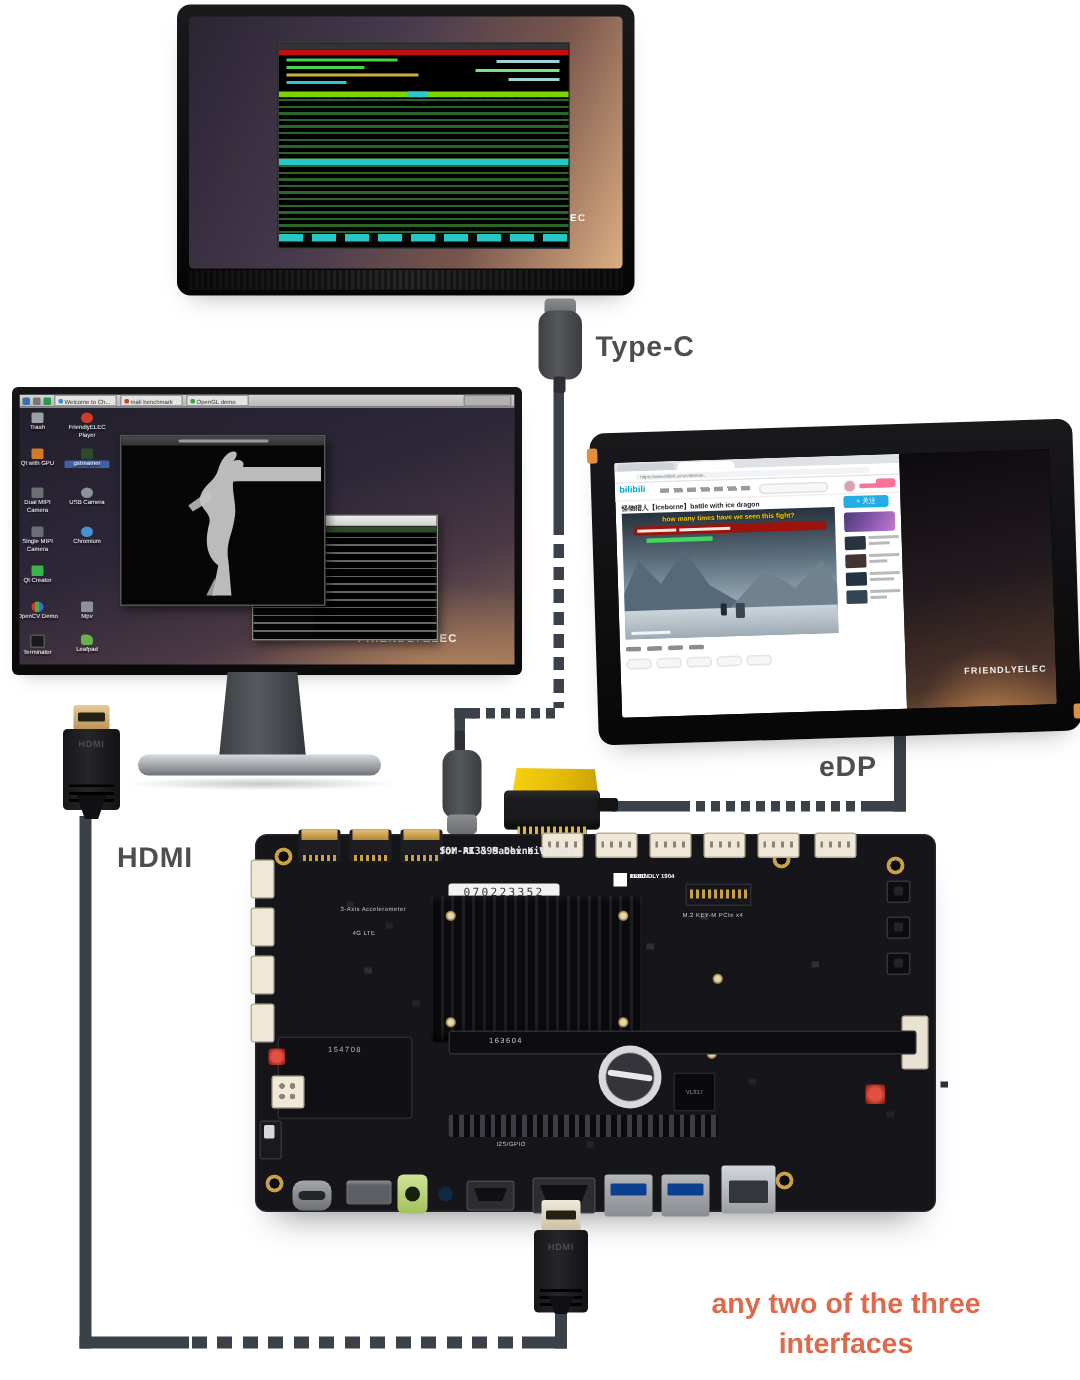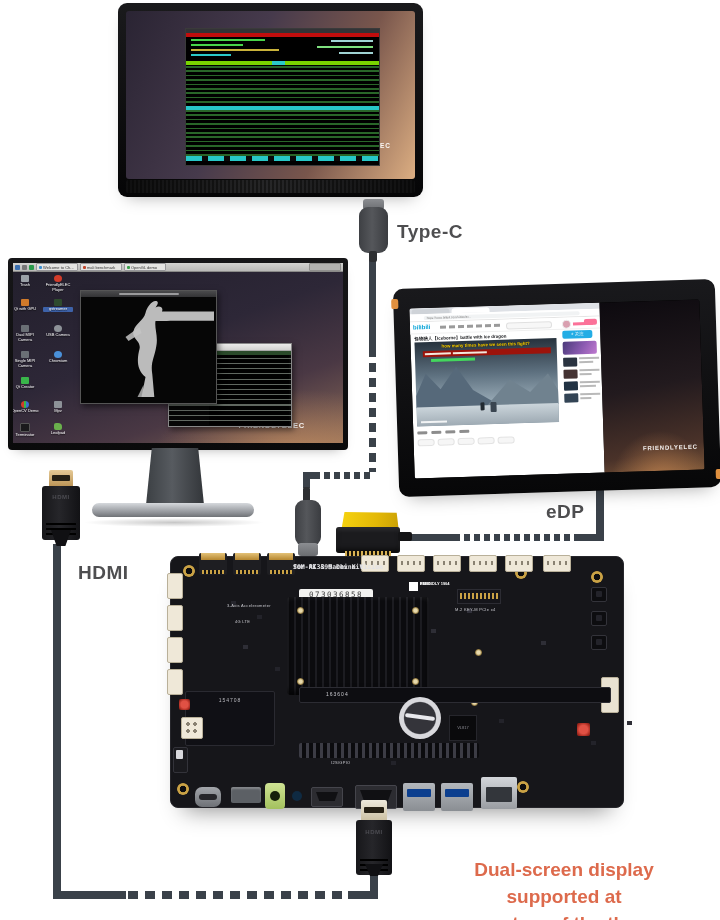--- a/index.html
+++ b/index.html
@@ -525,21 +525,21 @@
       <div>SOM-RK3399 Dev Kit</div>
       <div>for AI &amp; Machine Vision</div>
     </div>
     <div class="blogo" style="left:238px;top:24px;">
       <div class="sq"></div>
       <div class="tx">
         <div>FRIENDLY 1904</div>
         <div>ELEC</div>
       </div>
     </div>
-    <div class="sticker" style="left:128px;top:32px;">073036858</div>
+    <div class="sticker" style="left:128px;top:32px;">070223352</div>
 
     <div class="chiplbl" style="left:56px;top:46px;">3-Axis Accelerometer</div>
     <div class="chiplbl" style="left:64px;top:62px;">4G LTE</div>
 
     <div class="heatsink" style="left:116px;top:40px;">
       <div class="screw" style="left:10px;top:10px;"></div>
       <div class="screw" style="left:125px;top:10px;"></div>
       <div class="screw" style="left:10px;top:81px;"></div>
       <div class="screw" style="left:125px;top:81px;"></div>
     </div>
@@ -581,17 +581,16 @@
   <div class="hdmi-tip" style="position:absolute;left:361px;top:800px;width:26px;height:22px;z-index:4;">
       <div class="slot" style="top:7px;"></div>
     </div>
   <div class="hdmi-body" style="left:356px;top:820px;width:36px;height:46px;padding-top:9px;z-index:4;">
     <span>HDMI</span>
     <div class="ribs" style="bottom:4px;"></div>
   </div>
   <div class="hdmi-taper" style="left:365px;top:864px;width:18px;height:12px;z-index:4;"></div>
 
   <div class="abs note">
-    <div>Dual-screen display supported at</div>
     <div>any two of the three interfaces</div>
   </div>
 
 </div>
 
 </body></html>

